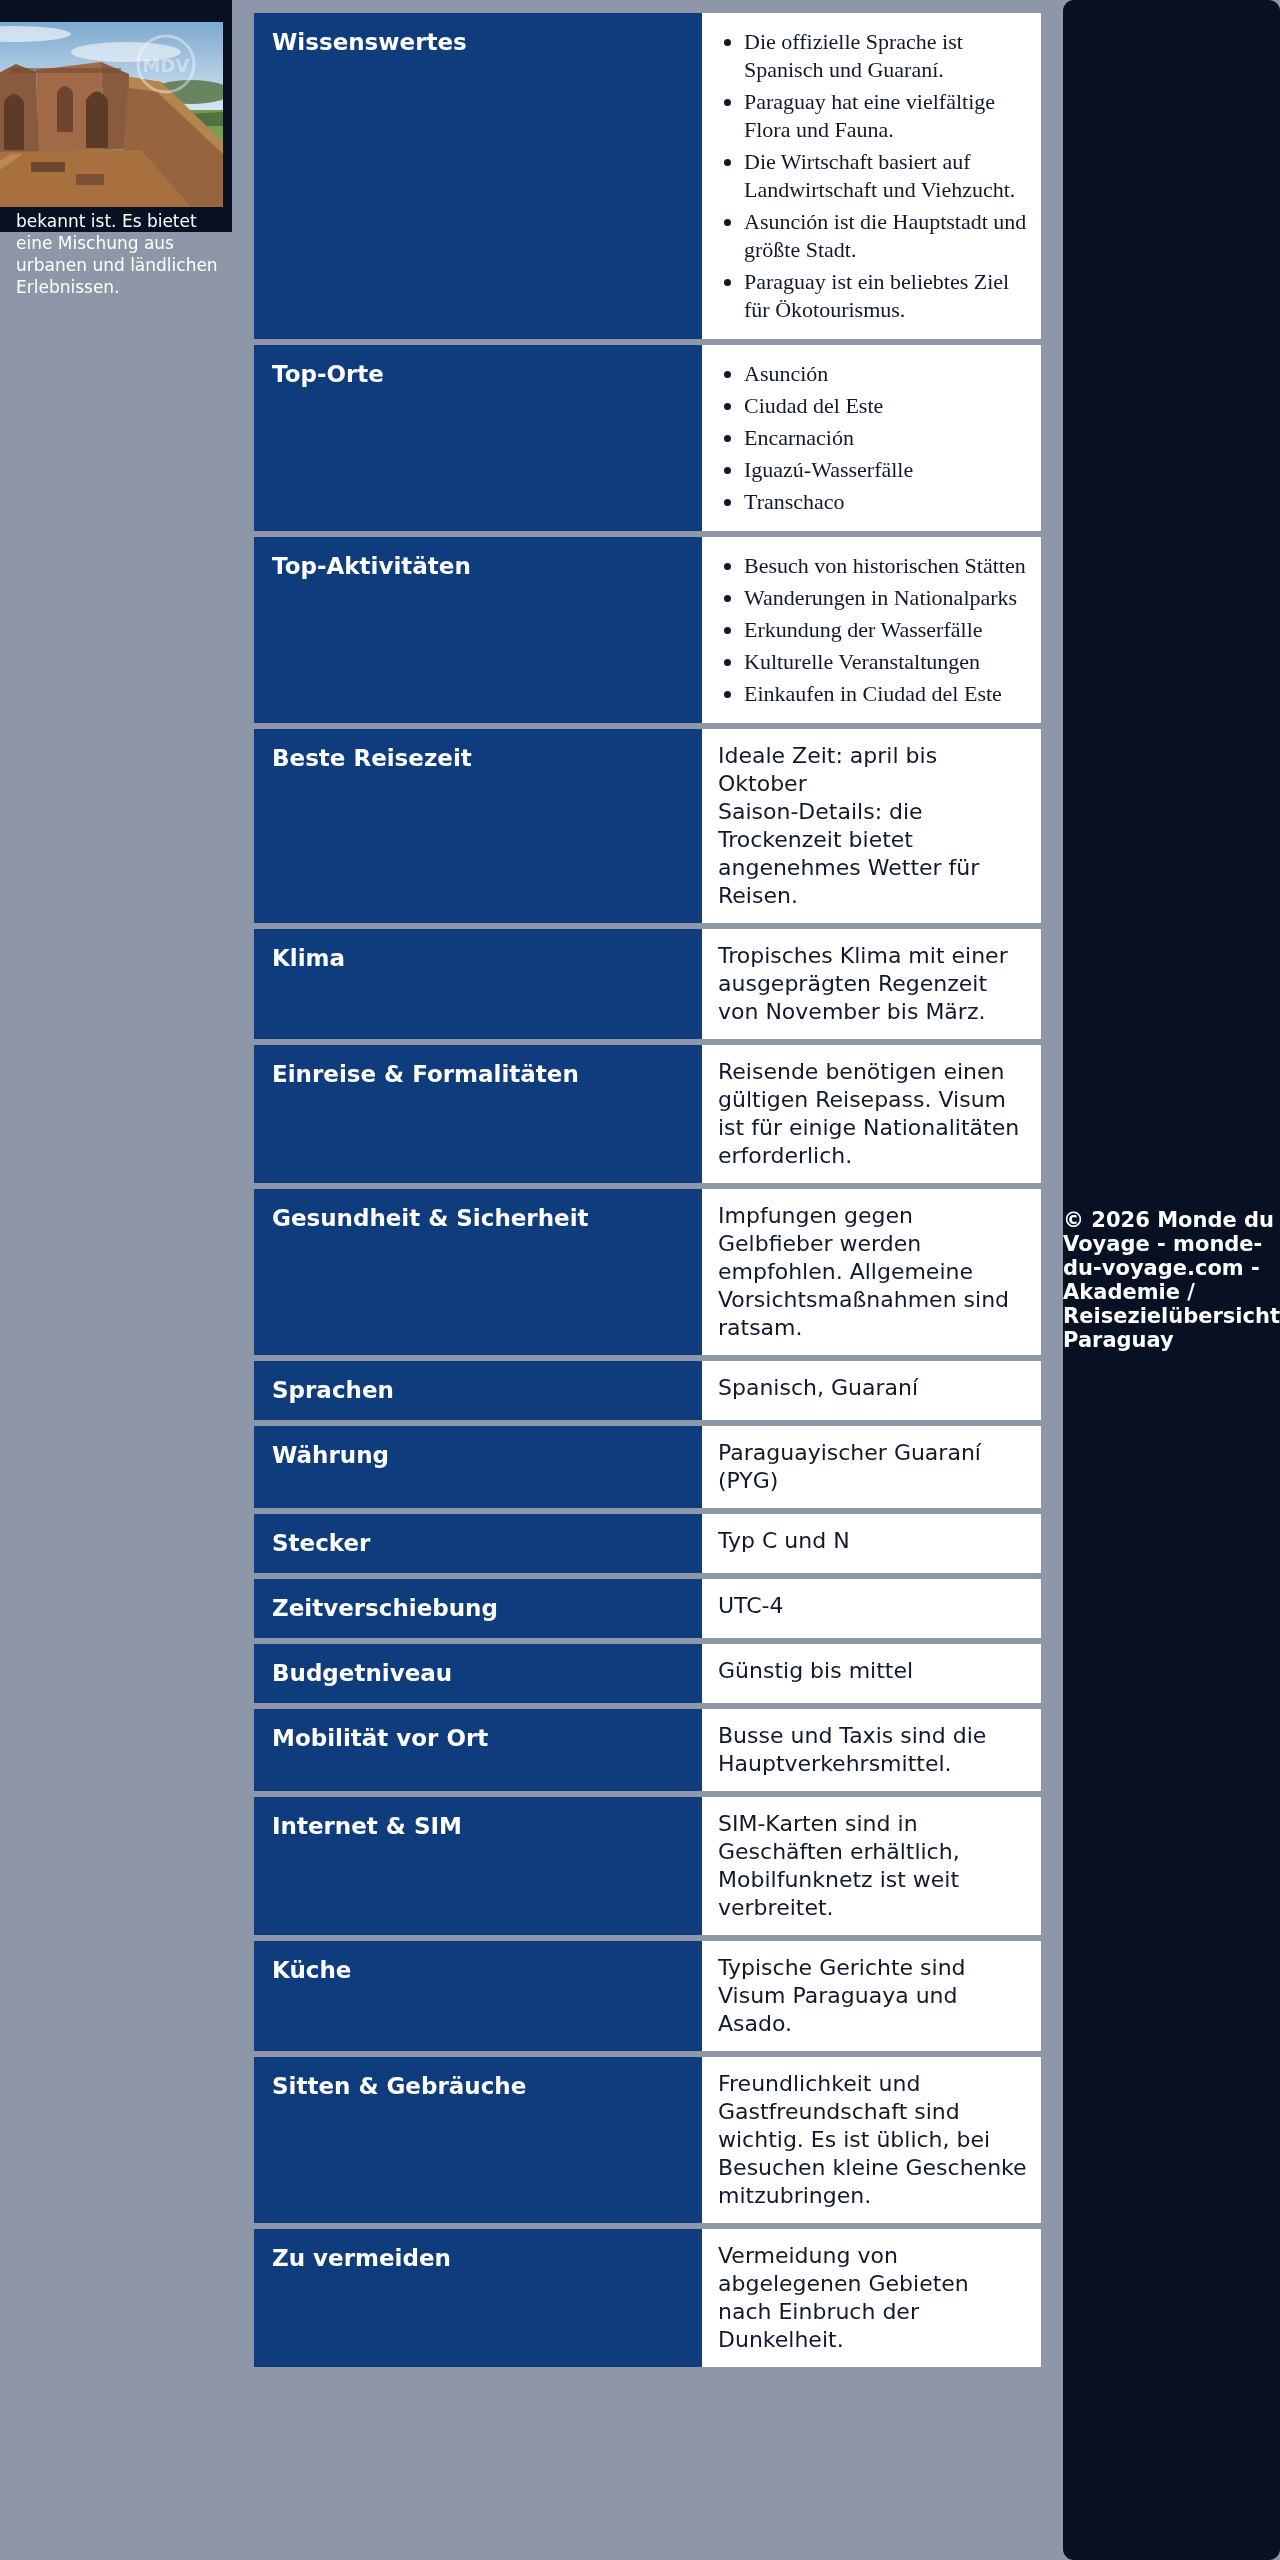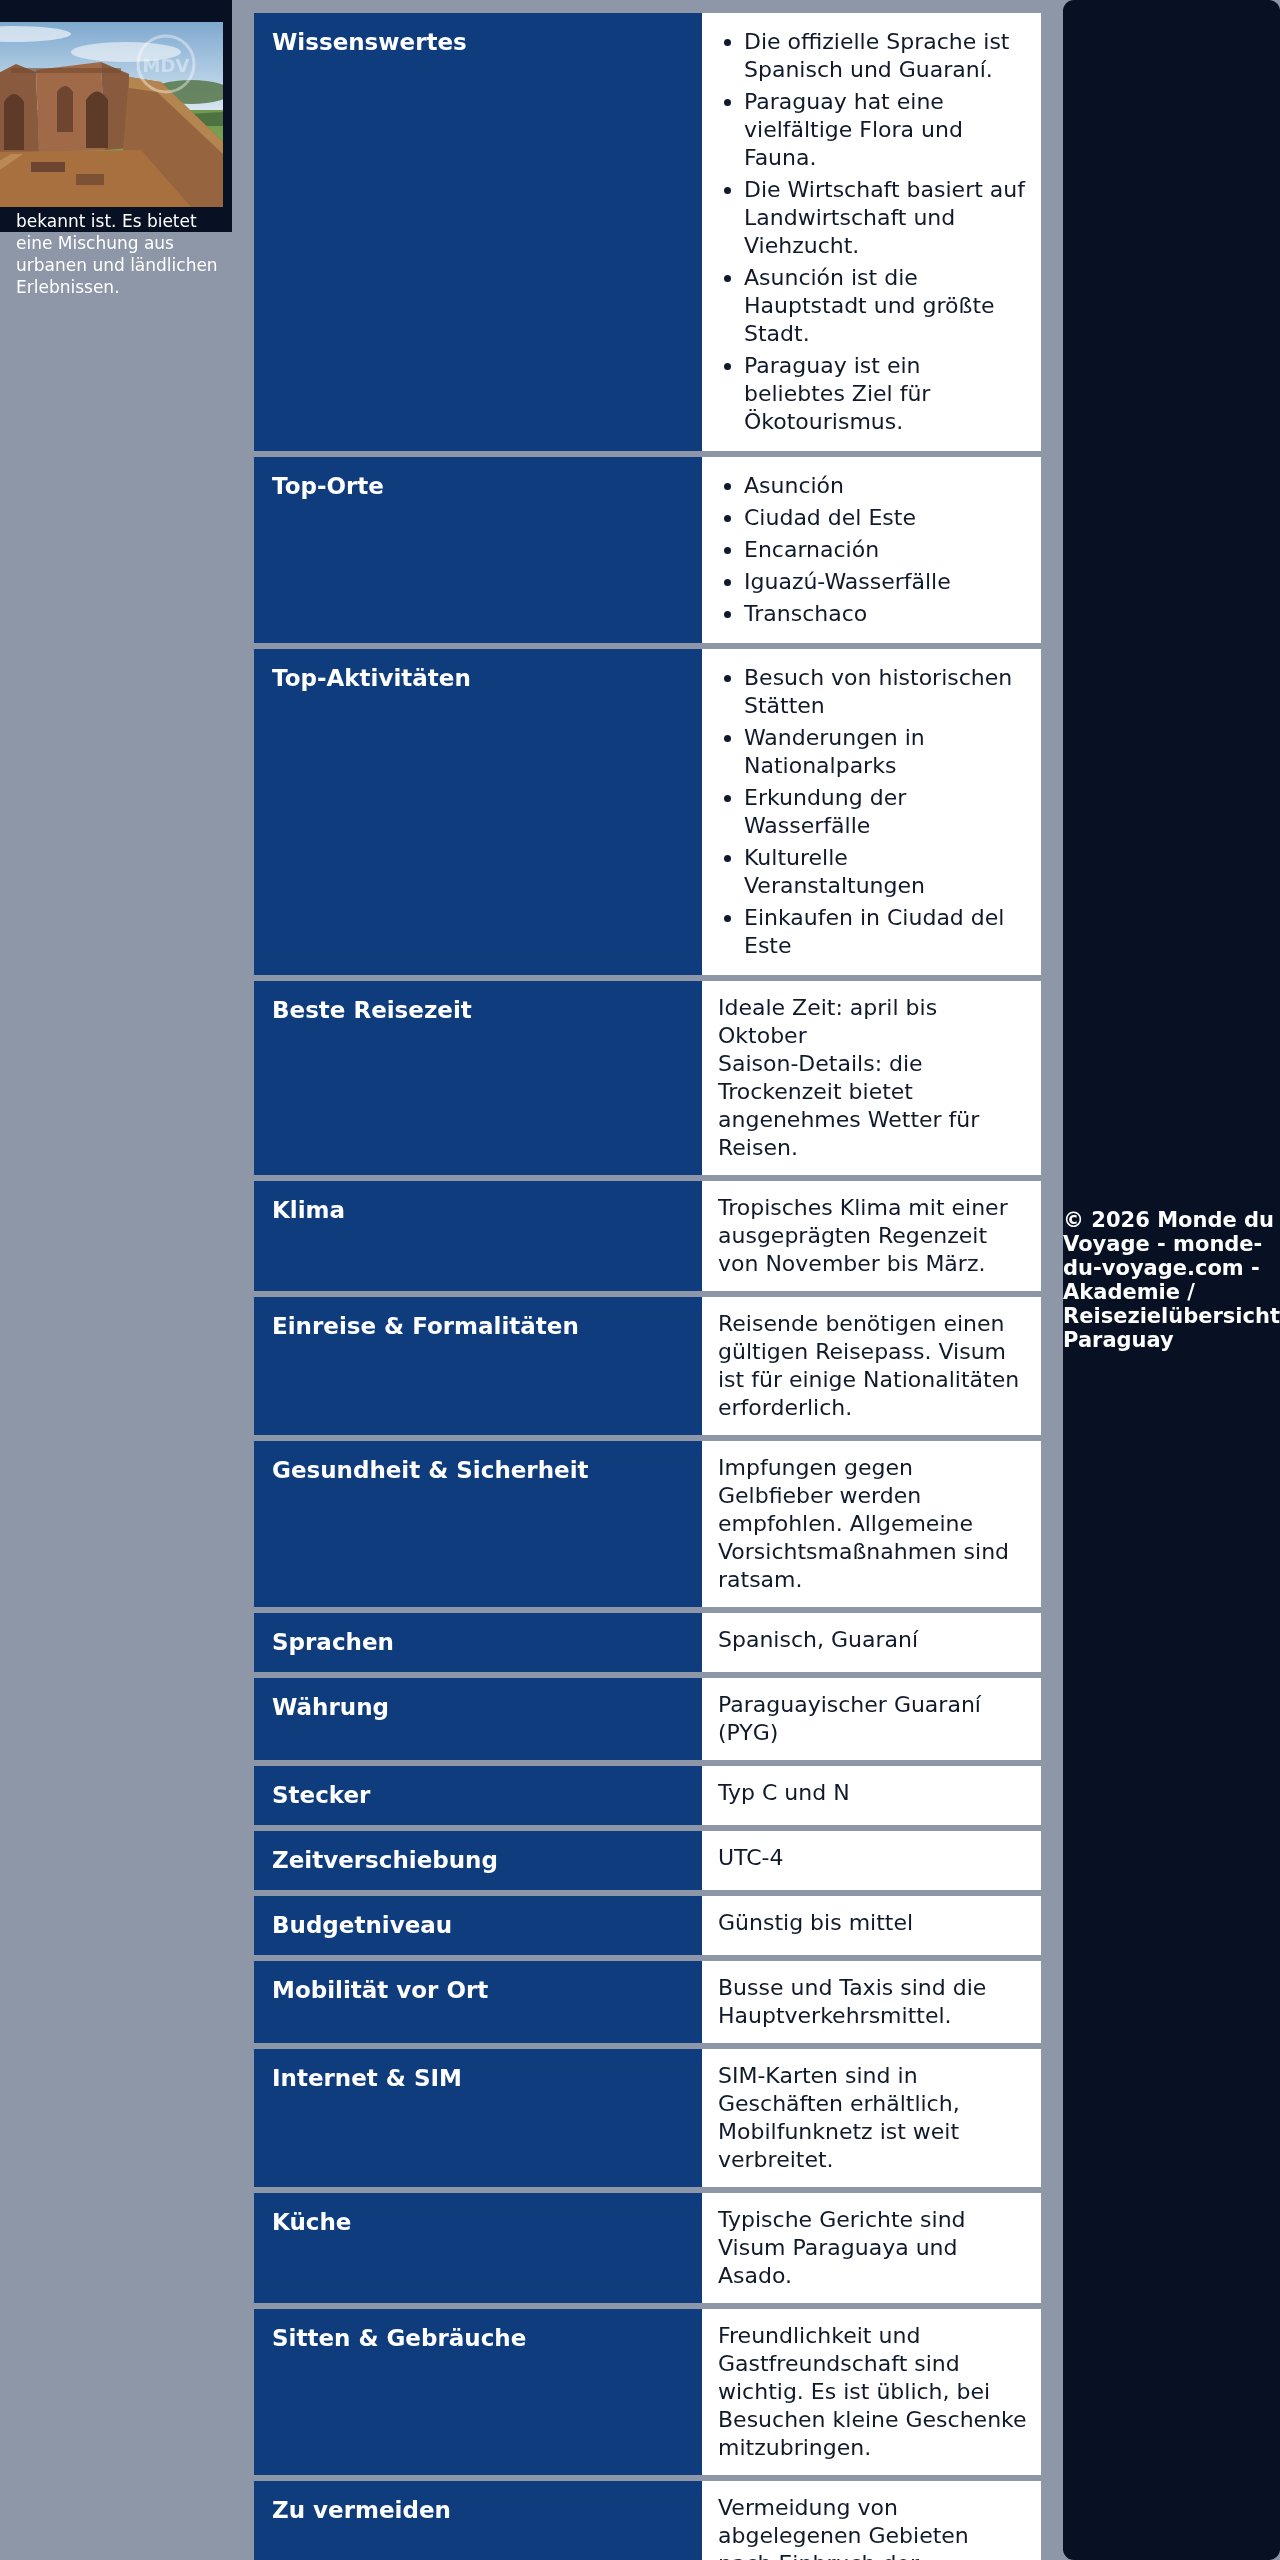--- a/index.html
+++ b/index.html
@@ -44,21 +44,21 @@
   .info-row { display:flex; margin-bottom:6px;border-radius:20px; }
   .label-cell {
     flex:0 0 448px; background:#0e3c7d; color:#ffffff;
     font-size:23px; font-weight:bold; padding:15px 16px 15px 18px;
     line-height:29px;
   }
   .content-cell {
     flex:1 1 auto; background:#ffffff; color:#111a2b;
     font-size:22px; line-height:28px; padding:13px 14px 13px 16px;
   }
-  .content-cell ul { margin:2px 0 2px 0; padding-left:26px; list-style:disc; }
+  .content-cell ul { margin:2px 0 2px 0; padding-left:26px; list-style:disc;font-family:Liberation Serif, serif; }
   .content-cell li { margin-bottom:4px; }
   .content-cell li:last-child { margin-bottom:0; }
   .content-cell .line { display:block; }
 
   
   footer {
     flex:0 0 81px; background:#071123; color:#ffffff;
     display:flex; align-items:center; justify-content:center;
     font-size:21px; font-weight:bold;border-radius:11px;
   }

